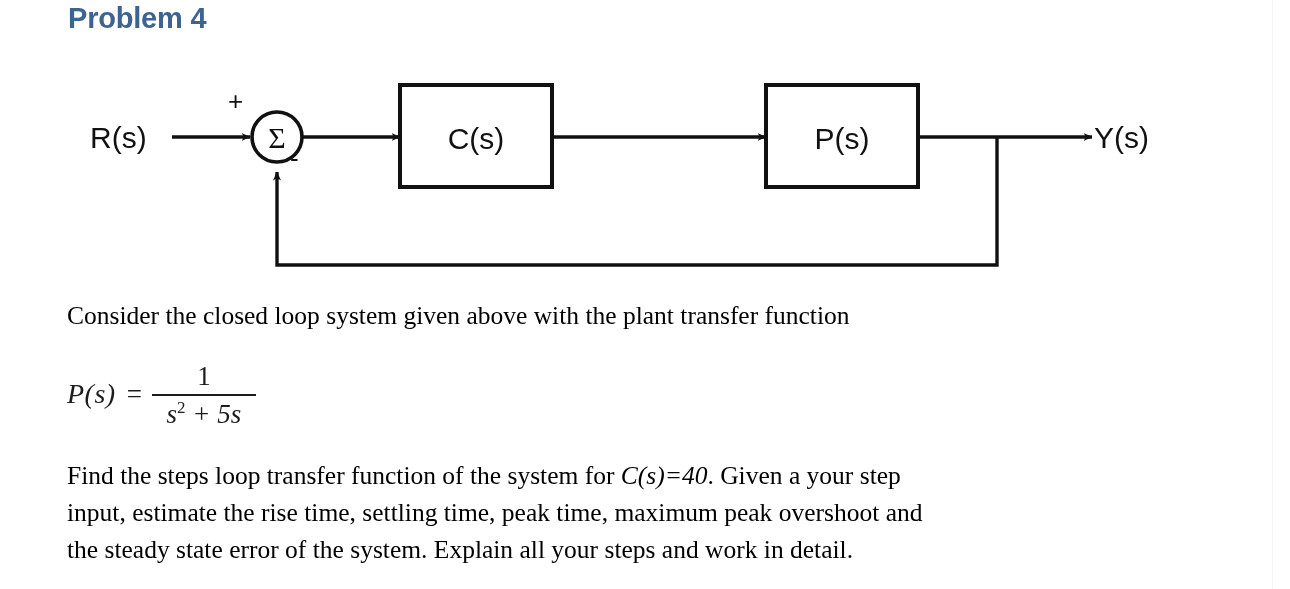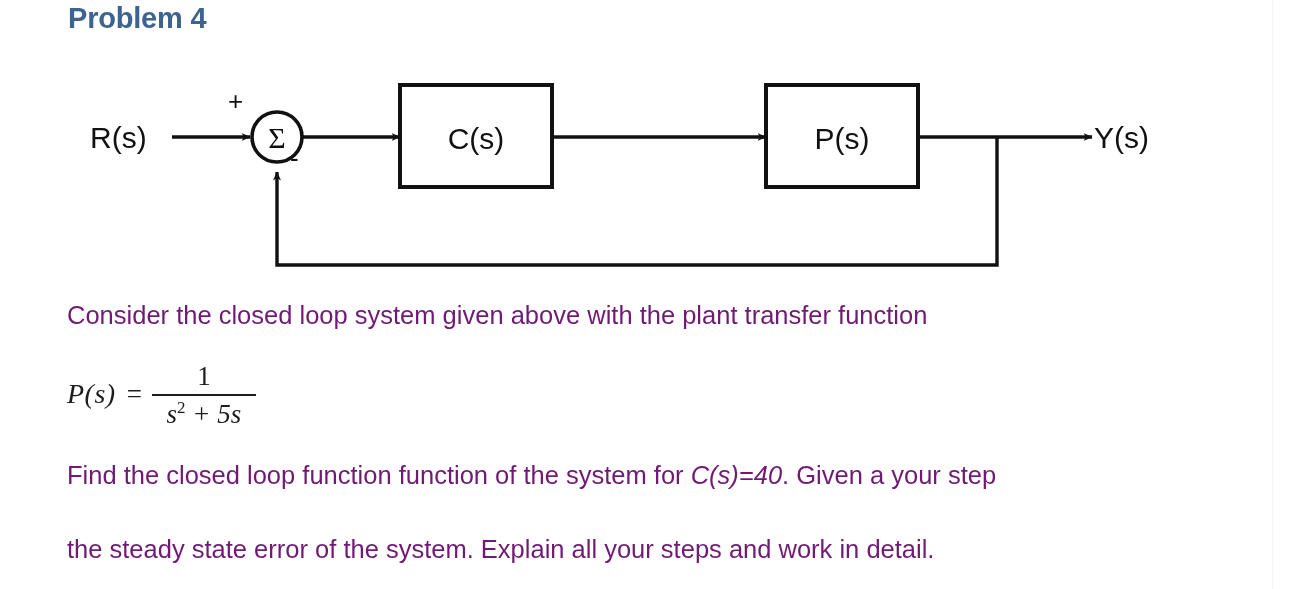--- a/index.html
+++ b/index.html
@@ -70,24 +70,24 @@
   }
   .diag-sigma {
     font-family: "Liberation Serif", serif;
     font-size: 30px;
     fill: #111111;
   }
 
   
   .body-line {
     position: absolute;
-    font-family: Liberation Sans, sans-serif;
+    font-family: Liberation Serif, serif;
     font-size: 25.5px;
     line-height: 1.0;
-    color: #701a75;
+    color: #000000;
     white-space: nowrap;
   }
   #consider-line { left: 67px; top: 303px; }
   #para2-line1 { left: 67px; top: 463px; }
   #para2-line2 { left: 67px; top: 500px; }
   #para2-line3 { left: 67px; top: 537px; text-align: center; }
   .ital { font-style: italic; }
 
   
   #equation {
@@ -192,18 +192,19 @@
   <div id="equation">
     <span id="eq-lhs">P(s)</span>
     <span id="eq-eq">=</span>
     <span id="eq-frac">
       <span id="eq-num">1</span>
       <span id="eq-rule"></span>
       <span id="eq-den"><span>s</span><sup>2</sup><span> + 5s</span></span>
     </span>
   </div>
 
-  <div class="body-line" id="para2-line1"><span>Find the closed loop function function of the system for </span><span class="ital">C(s)=40</span><span>. Given a your step</span></div>
-
+  <div class="body-line" id="para2-line1"><span>Find the steps loop transfer function of the system for </span><span class="ital">C(s)=40</span><span>. Given a your step</span></div>
+
+  <div class="body-line" id="para2-line2">input, estimate the rise time, settling time, peak time, maximum peak overshoot and</div>
 
   <div class="body-line" id="para2-line3">the steady state error of the system. Explain all your steps and work in detail.</div>
 
 </div>
 
 </body></html>

